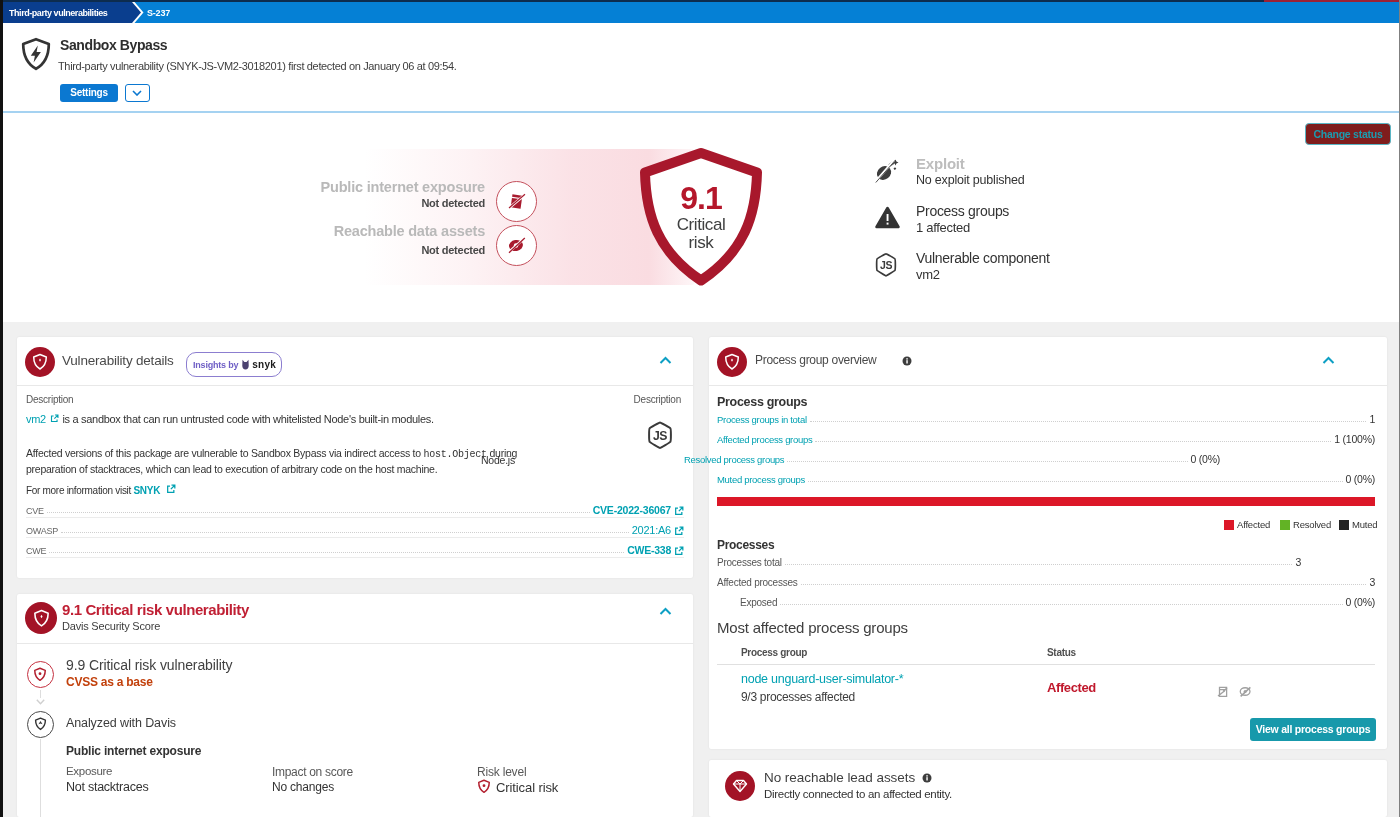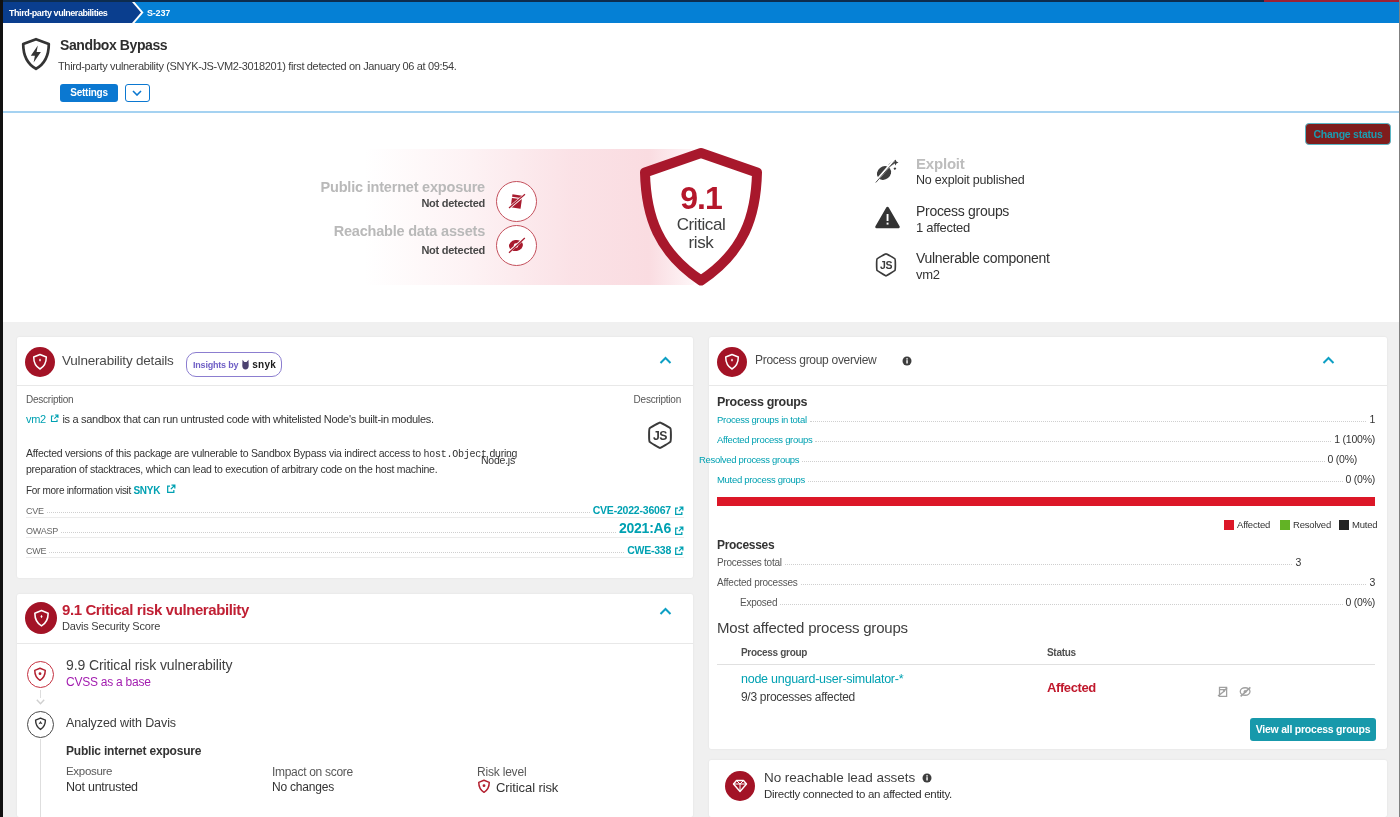--- a/index.html
+++ b/index.html
@@ -155,21 +155,21 @@
 <span style="font-size:10.5px;font-weight:bold;color:#00a1b2;letter-spacing:-0.2px">CVE-2022-36067</span>
 <svg width="10" height="10" viewBox="0 0 12 12" style="margin-left:3px">
       <path d="M4.8 2.6 H2 V10 H9.4 V7.2" fill="none" stroke="#00a1b2" stroke-width="1.5"></path>
       <path d="M6.6 1.4 H10.6 V5.4 M10.2 1.8 L5.8 6.2" fill="none" stroke="#00a1b2" stroke-width="1.5"></path>
     </svg>
 </div>
 <div class="abs" style="left:26px;top:516.5px;width:658px;height:1px;background:#ececec"></div>
 <div class="abs flexrow" style="left:26px;top:523px;width:658px;height:13px">
 <span style="font-size:9px;color:#666">OWASP</span>
     <span class="leader"></span>
-<span style="font-size:14px;font-weight:bold;color:#00a1b2">2021:A6</span>
+<span style="font-size:11px;font-weight:normal;color:#00a1b2">2021:A6</span>
 <svg width="10" height="10" viewBox="0 0 12 12" style="margin-left:3px">
       <path d="M4.8 2.6 H2 V10 H9.4 V7.2" fill="none" stroke="#00a1b2" stroke-width="1.5"></path>
       <path d="M6.6 1.4 H10.6 V5.4 M10.2 1.8 L5.8 6.2" fill="none" stroke="#00a1b2" stroke-width="1.5"></path>
     </svg>
 </div>
 <div class="abs" style="left:26px;top:536.5px;width:658px;height:1px;background:#ececec"></div>
 <div class="abs flexrow" style="left:26px;top:543px;width:658px;height:13px">
 <span style="font-size:9px;color:#666">CWE</span>
     <span class="leader"></span>
 <span style="font-size:10.5px;font-weight:bold;color:#00a1b2">CWE-338</span>
@@ -193,40 +193,40 @@
     <path d="M1.5 7 L6.5 2 L11.5 7" fill="none" stroke="#0d9fc4" stroke-width="2"></path>
   </svg>
 <div class="abs" style="left:16.5px;top:643px;width:676.5px;height:1px;background:#e8e8e8"></div>
 
 <div class="abs" style="left:26.5px;top:660.5px;width:27px;height:27px;border-radius:50%;background:#fff;border:1.4px solid #c5303f"></div>
 <svg class="abs" style="left:33px;top:667px" width="14" height="15" viewBox="0 0 16 18">
 <path d="M8 1.5 L14.3 4 C14.3 9 12.8 13.2 8 16 C3.2 13.2 1.7 9 1.7 4 Z" fill="none" stroke="#b3202f" stroke-width="1.8" stroke-linejoin="round"></path>
 <circle cx="8" cy="8" r="1.7" fill="#b3202f"></circle>
 </svg>
 <div class="abs" style="left:66px;top:657px;font-size:14px;color:#414141;letter-spacing:-0.1px">9.9 Critical risk vulnerability</div>
-<div class="abs" style="left:66px;top:675px;font-size:12px;font-weight:normal;color:#a21caf;letter-spacing:-0.25px">CVSS as a base</div>
+<div class="abs" style="left:66px;top:675px;font-size:12px;font-weight:bold;color:#c2410c;letter-spacing:-0.25px">CVSS as a base</div>
 
 <div class="abs" style="left:39.5px;top:690px;width:1px;height:8px;background:#ddd"></div>
 <svg class="abs" style="left:35.5px;top:699px" width="9" height="6" viewBox="0 0 9 6">
     <path d="M0.8 0.8 L4.5 4.8 L8.2 0.8" fill="none" stroke="#cfcfcf" stroke-width="1.4"></path>
   </svg>
 
 <div class="abs" style="left:26.5px;top:710.5px;width:27px;height:27px;border-radius:50%;background:#fff;border:1.4px solid #4a4a4a"></div>
 <svg class="abs" style="left:34px;top:717px" width="13" height="14" viewBox="0 0 16 18">
 <path d="M8 1.5 L14.3 4 C14.3 9 12.8 13.2 8 16 C3.2 13.2 1.7 9 1.7 4 Z" fill="none" stroke="#333" stroke-width="1.8" stroke-linejoin="round"></path>
 <path d="M8 5 l2.6 4.2 -2.6 -1 -2.6 1 Z" fill="#333"></path>
 </svg>
 <div class="abs" style="left:66px;top:716px;font-size:12.5px;color:#3c3c3c;letter-spacing:-0.1px">Analyzed with Davis</div>
 <div class="abs" style="left:39.5px;top:739px;width:1px;height:78px;background:#dedede"></div>
 
 <div class="abs" style="left:66px;top:744px;font-size:12px;font-weight:bold;color:#333;letter-spacing:-0.2px">Public internet exposure</div>
 <div class="abs" style="left:66px;top:765px;font-size:11.5px;color:#585858;letter-spacing:-0.3px">Exposure</div>
 <div class="abs" style="left:272px;top:765px;font-size:12px;color:#585858;letter-spacing:-0.3px">Impact on score</div>
 <div class="abs" style="left:477px;top:765px;font-size:12px;color:#585858;letter-spacing:-0.2px">Risk level</div>
-<div class="abs" style="left:66px;top:780px;font-size:12.5px;color:#333;letter-spacing:-0.25px">Not untrusted</div>
+<div class="abs" style="left:66px;top:780px;font-size:12.5px;color:#333;letter-spacing:-0.25px">Not stacktraces</div>
 <div class="abs" style="left:272px;top:780px;font-size:12px;color:#333;letter-spacing:-0.2px">No changes</div>
 <svg class="abs" style="left:477px;top:779px" width="14" height="15" viewBox="0 0 16 18">
 <path d="M8 1.5 L14.3 4 C14.3 9 12.8 13.2 8 16 C3.2 13.2 1.7 9 1.7 4 Z" fill="none" stroke="#b3202f" stroke-width="1.8" stroke-linejoin="round"></path>
 <circle cx="8" cy="8" r="1.7" fill="#b3202f"></circle>
 </svg>
 <div class="abs" style="left:496px;top:780px;font-size:13px;color:#333;letter-spacing:-0.1px">Critical risk</div>
 
 <div class="card" style="left:709px;top:337px;width:678px;height:412px"></div>
 <div class="abs" style="left:717px;top:347px;width:30px;height:30px;border-radius:50%;background:#a31326">
 <svg width="16" height="18" viewBox="0 0 16 18" style="position:absolute;left:7px;top:6px">
@@ -249,21 +249,21 @@
 <div class="abs flexrow" style="left:717px;top:413px;width:658px;height:12px">
 <span style="font-size:9.5px;color:#00a1b2;font-weight:500;letter-spacing:-0.3px">Process groups in total</span>
     <span class="leader"></span>
     <span style="font-size:10.5px;color:#333">1</span>
 </div>
 <div class="abs flexrow" style="left:717px;top:433px;width:658px;height:12px">
 <span style="font-size:9.5px;color:#00a1b2;font-weight:500;letter-spacing:-0.3px">Affected process groups</span>
     <span class="leader"></span>
     <span style="font-size:10.5px;color:#333">1 (100%)</span>
 </div>
-<div class="abs flexrow" style="left:699px;top:453px;width:658px;height:12px">
+<div class="abs flexrow" style="left:684px;top:453px;width:536px;height:12px">
 <span style="font-size:9.5px;color:#00a1b2;font-weight:500;letter-spacing:-0.3px">Resolved process groups</span>
     <span class="leader"></span>
     <span style="font-size:10.5px;color:#333">0 (0%)</span>
 </div>
 <div class="abs flexrow" style="left:717px;top:473px;width:658px;height:12px">
 <span style="font-size:9.5px;color:#00a1b2;font-weight:500;letter-spacing:-0.3px">Muted process groups</span>
     <span class="leader"></span>
     <span style="font-size:10.5px;color:#333">0 (0%)</span>
 </div>
 

